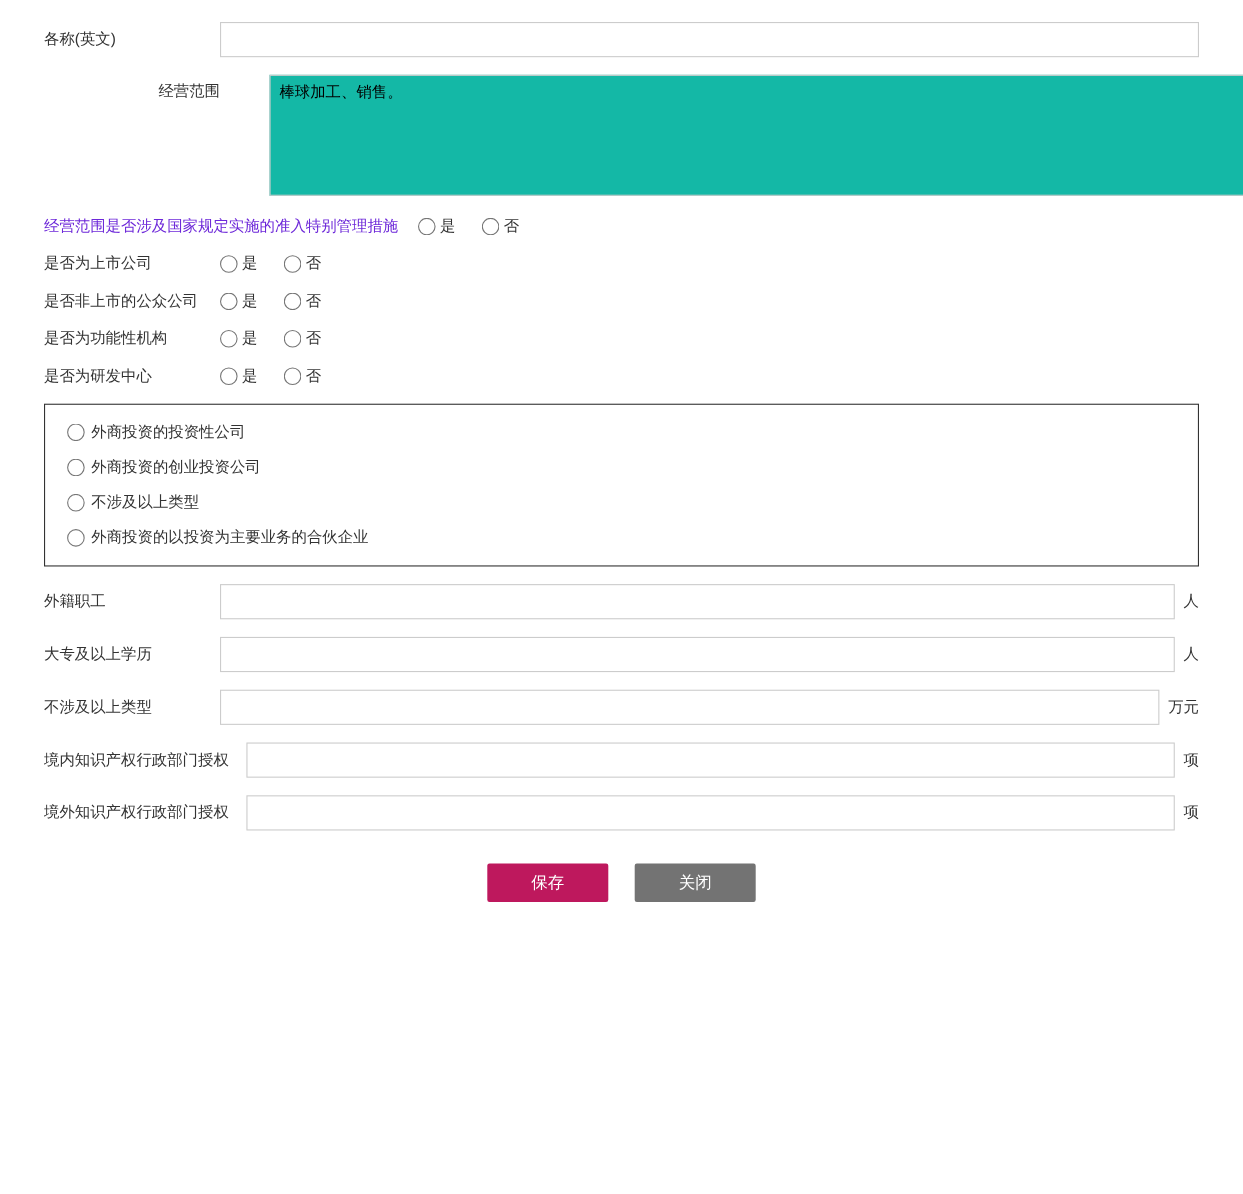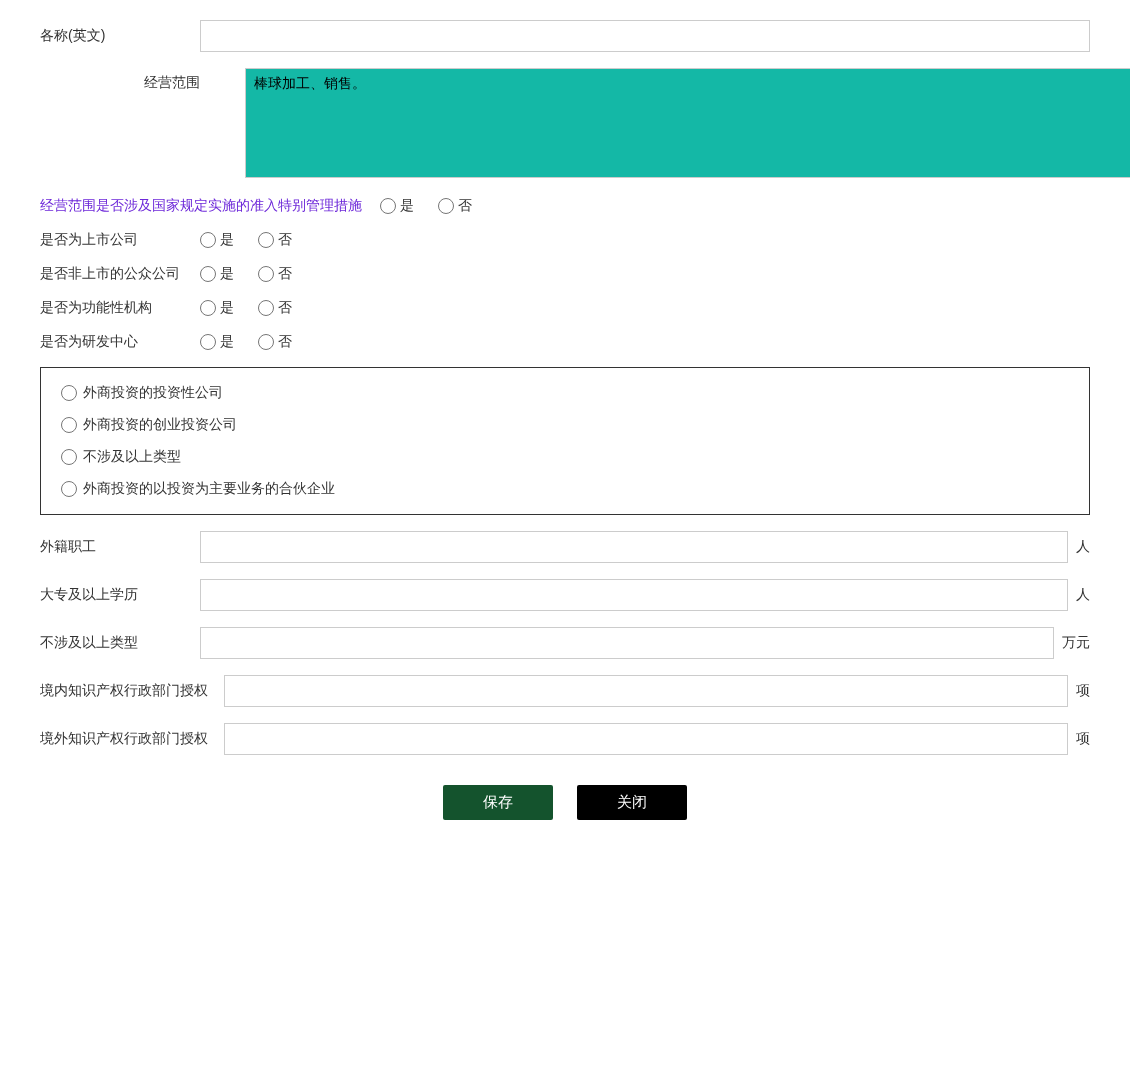--- a/index.html
+++ b/index.html
@@ -132,26 +132,26 @@
     .btn {
       padding: 8px 40px;
       font-size: 15px;
       font-family: inherit;
       border: none;
       cursor: pointer;
       border-radius: 2px;
     }
 
     .btn-primary {
-      background: #14532d;
+      background: #be185d;
       color: #fff;
     }
 
     .btn-secondary {
-      background: #000000;
+      background: #737373;
       color: #fff;
     }
 
     .form-row-textarea {
       display: flex;
       align-items: flex-start;
       margin-bottom: 16px;
     }
 
     .form-label-top {

